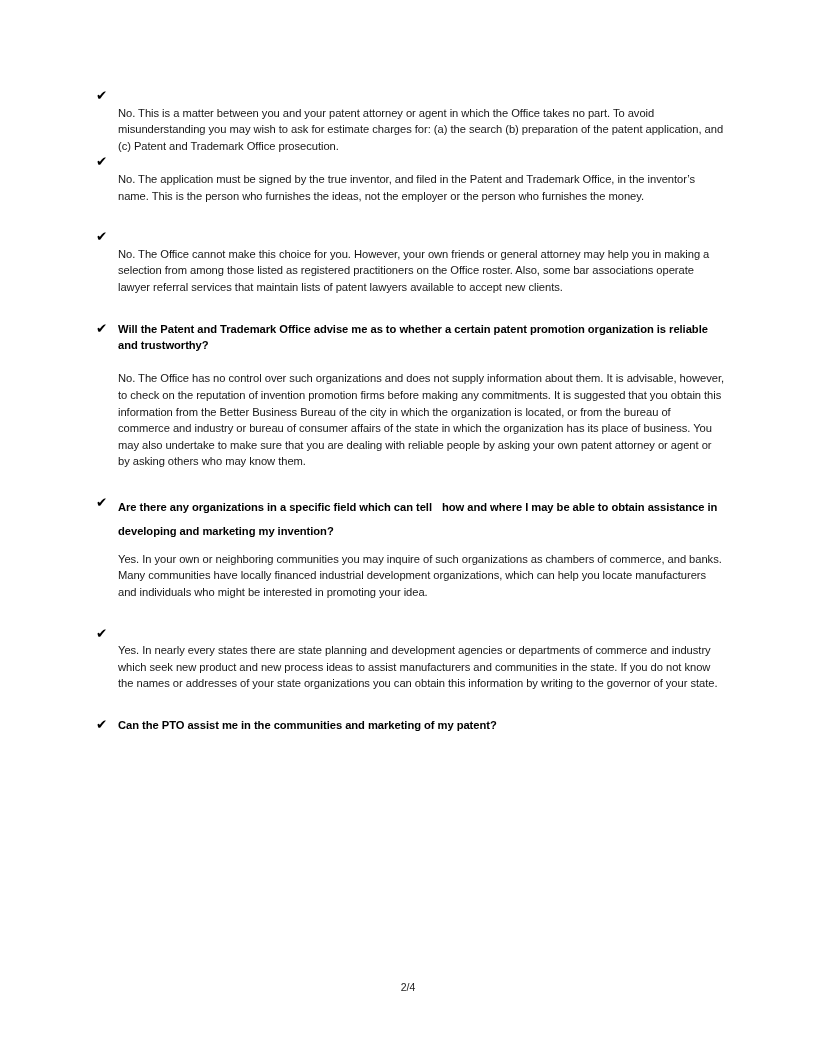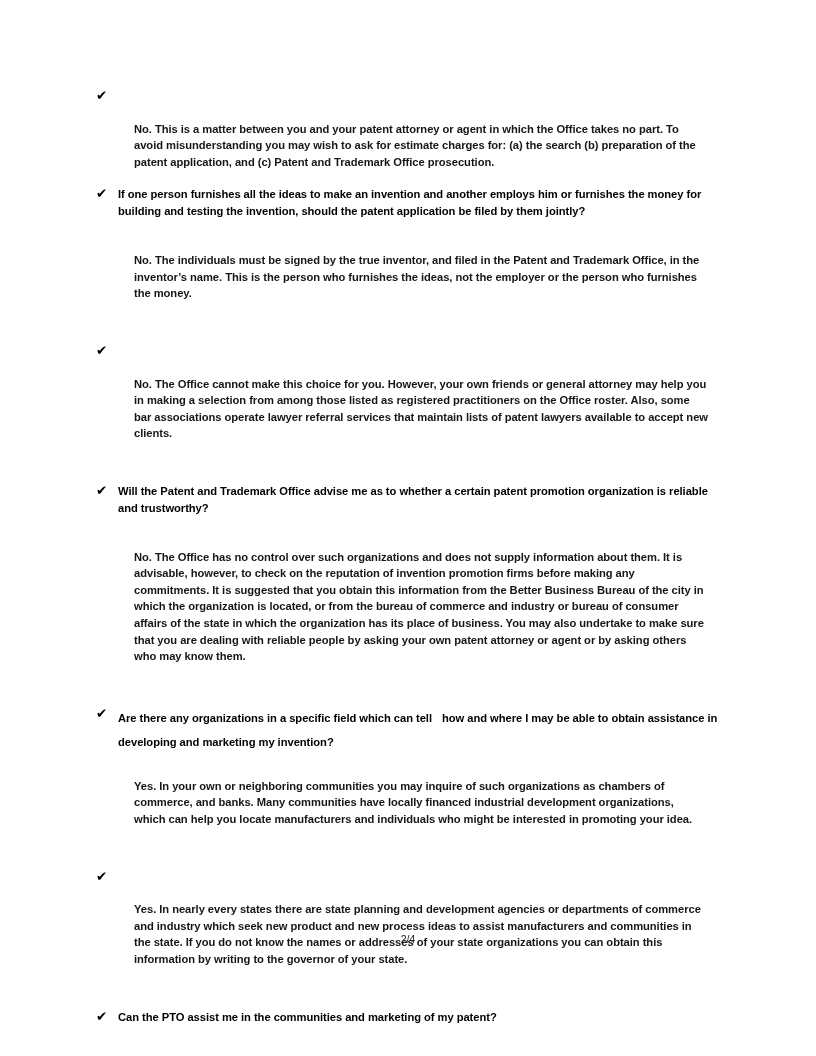--- a/index.html
+++ b/index.html
@@ -48,23 +48,23 @@
     left: 0px;
     top: -1px;
     width: 16px;
     font-size: 13.5px;
     font-weight: bold;
     line-height: 16.6px;
     color: #000000;
     font-family: "DejaVu Sans", sans-serif;
   }
   .answer {
-    margin: 16px;
+    margin: 0;
     padding-left: 22px;
-    font-weight: bold;
+    font-weight: normal;
     font-size: 11.2px;
     line-height: 16.6px;
     color: #161616;
     letter-spacing: -0.05px;
     text-align: left;
   }
   
   .gap-blank {
     height: 16.6px;
   }
@@ -73,21 +73,21 @@
   }
   .gap-small {
     height: 8px;
   }
   .wide-lines .question {
     line-height: 24px;
   }
   .footer {
     position: absolute;
     left: 0;
-    top: 932px;
+    top: 980px;
     width: 816px;
     text-align: center;
     font-size: 10.5px;
     line-height: 14px;
     color: #1a1a1a;
     font-weight: normal;
   }
   .nbsp-gap {
     display: inline-block;
     width: 10px;
@@ -103,24 +103,23 @@
       <p class="question">
         <span class="check-icon">✔</span>
       </p>
       <div class="gap-blank"></div>
       <p class="answer">No. This is a matter between you and your patent attorney or agent in which the Office takes no part. To avoid misunderstanding you may wish to ask for estimate charges for: (a) the search (b) preparation of the patent application, and (c) Patent and Trademark Office prosecution.</p>
     </div>
 
     <div class="qa-block">
       <p class="question">
         <span class="check-icon">✔</span>
-        <span>If one person furnishes all the ideas to make an invention and another employs him or furnishes the money for building and testing the invention, should the patent application be filed by them jointly?</span>
       </p>
       <div class="gap-blank"></div>
-      <p class="answer">No. The individuals must be signed by the true inventor, and filed in the Patent and Trademark Office, in the inventor’s name. This is the person who furnishes the ideas, not the employer or the person who furnishes the money.</p>
+      <p class="answer">No. The application must be signed by the true inventor, and filed in the Patent and Trademark Office, in the inventor’s name. This is the person who furnishes the ideas, not the employer or the person who furnishes the money.</p>
     </div>
 
     <div class="gap-section"></div>
 
     <div class="qa-block">
       <p class="question">
         <span class="check-icon">✔</span>
       </p>
       <div class="gap-blank"></div>
       <p class="answer">No. The Office cannot make this choice for you. However, your own friends or general attorney may help you in making a selection from among those listed as registered practitioners on the Office roster. Also, some bar associations operate lawyer referral services that maintain lists of patent lawyers available to accept new clients.</p>

